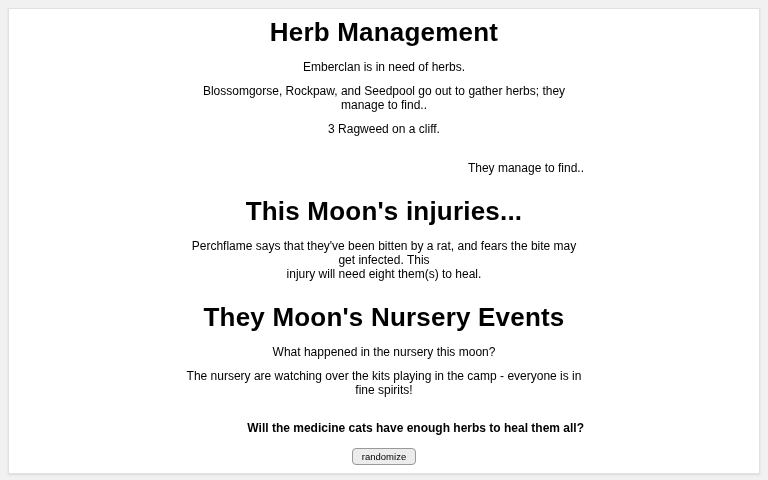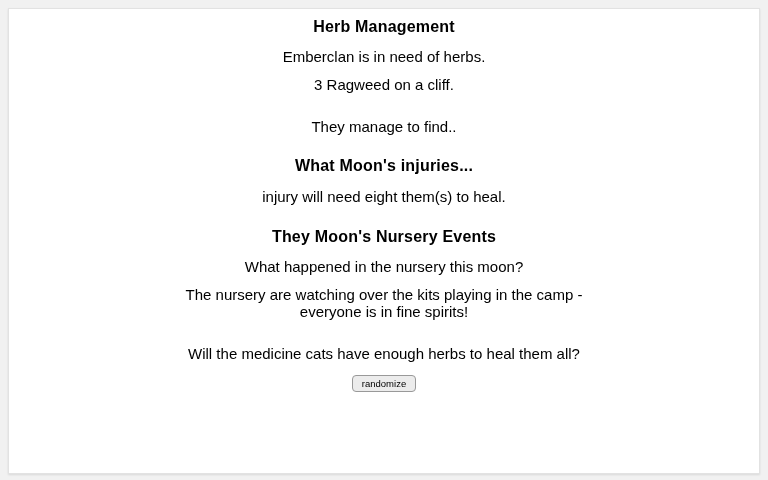--- a/index.html
+++ b/index.html
@@ -22,40 +22,41 @@
     border: 1px solid #e2e2e2;
     box-shadow: 0 1px 2px rgba(0,0,0,0.10);
     overflow: hidden;
   }
   .content {
     width: 400px;
     margin: 0 auto;
     text-align: center;
   }
   h1 {
-    font-size: 16px;
+    font-size: 26px;
     font-weight: bold;
     line-height: 1.15;
     margin: 9px 0 12px 0;
     letter-spacing: 0.2px;
   }
   h1.section {
     margin-top: 22px;
     margin-bottom: 12px;
   }
   p {
-    font-size: 15px;
+    font-size: 12px;
     line-height: 1.18;
     margin: 10px 0;
   }
   p.gap {
     margin-top: 24px;
+    text-align: right;
   }
   p.bold-q {
-    font-weight: normal;
+    font-weight: bold;
   }
   .line {
     display: block;
   }
   .btn-row {
     margin-top: 10px;
   }
   button.randomize {
     font-family: "Liberation Sans", sans-serif;
     font-size: 9.5px;
@@ -71,29 +72,31 @@
 </head>
 <body>
 
 <div class="card">
   <div class="content">
 
     <h1>Herb Management</h1>
 
     <p>Emberclan is in need of herbs.</p>
 
+    <p>Blossomgorse, Rockpaw, and Seedpool go out to gather herbs; they manage to find..</p>
 
     <p>3 Ragweed on a cliff.</p>
 
     <p class="gap">They manage to find..</p>
 
 
-    <h1 class="section">What Moon's injuries...</h1>
+    <h1 class="section">This Moon's injuries...</h1>
 
     <p>
+      <span class="line">Perchflame says that they've been bitten by a rat, and fears the bite may get infected. This</span>
       <span class="line">injury will need eight them(s) to heal.</span>
     </p>
 
     <h1 class="section">They Moon's Nursery Events</h1>
 
     <p>What happened in the nursery this moon?</p>
 
     <p>The nursery are watching over the kits playing in the camp - everyone is in fine spirits!</p>
 
     <p class="gap bold-q">Will the medicine cats have enough herbs to heal them all?</p>

